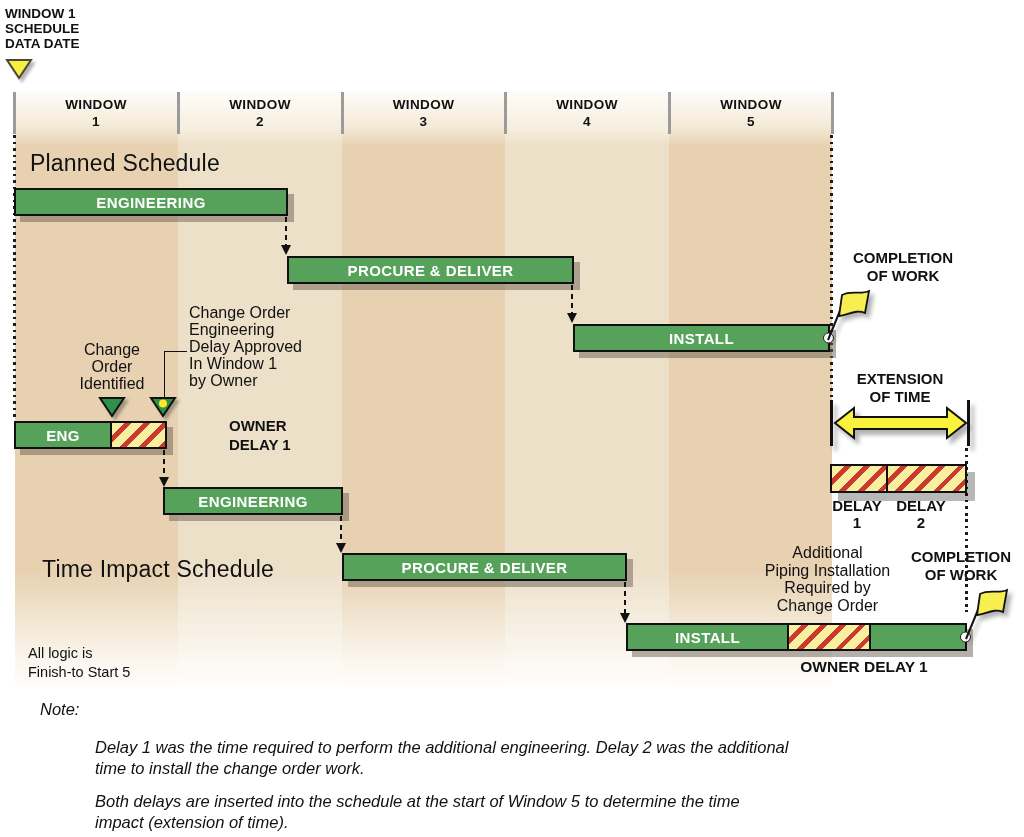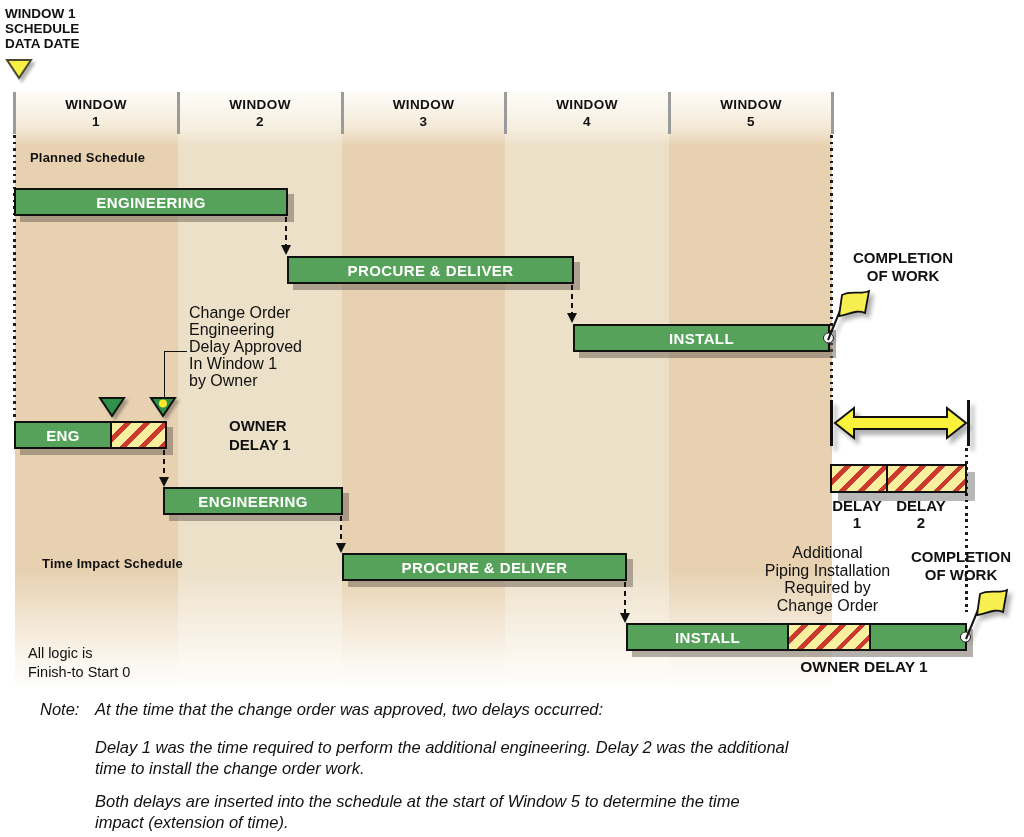--- a/index.html
+++ b/index.html
@@ -25,21 +25,21 @@
   .seg.hatch{background:repeating-linear-gradient(135deg,#f8f09e 0 9px,#cb392f 9px 13.5px);}
   .seg.bl{border-left:2px solid #101010;}
   .seg.br{border-right:2px solid #101010;}
   .endpoint{position:absolute;right:-6px;top:50%;transform:translateY(-50%);width:9px;height:9px;
             border-radius:50%;background:#fff;border:1.6px solid #222;z-index:4;}
   
   .varrow{position:absolute;width:2px;z-index:3;
           background:repeating-linear-gradient(180deg,#111 0 5px,transparent 5px 9px);}
   .varrow::after{content:"";position:absolute;left:-4.5px;bottom:-10px;width:0;height:0;
                  border:5.5px solid transparent;border-bottom:0;border-top:10px solid #111;}
-  .h1{font-weight:bold;font-size:13px;letter-spacing:.2px;z-index:3;}
+  .h1{font-weight:normal;font-size:23px;letter-spacing:.2px;z-index:3;}
   .small{font-size:16px;line-height:17px;z-index:3;}
   .boldlbl{font-weight:bold;font-size:15px;line-height:19px;z-index:3;margin-left:40px;}
   .ctr{text-align:center;}
   .leader{position:absolute;width:22px;height:46px;border-left:1.6px solid #111;border-top:1.6px solid #111;z-index:3;}
   .marker{z-index:4;filter:drop-shadow(3px 3px 1.5px rgba(0,0,0,.3));}
   .flag{z-index:5;filter:drop-shadow(4px 4px 2px rgba(0,0,0,.3));}
   .extarrow{z-index:4;}
   .delaybox{position:absolute;left:830px;top:464px;width:133px;height:25px;border:2px solid #101010;
             display:flex;z-index:3;box-shadow:8px 8px 0 0 rgba(0,0,0,.28);background:#f8f09e;}
   .note{font-style:italic;font-size:16.5px;line-height:21px;z-index:3;}
@@ -101,20 +101,23 @@
     <span class="endpoint"></span>
   </div>
 
   <div class="abs ml ctr" style="left:836px;top:249px;width:134px;font-weight:bold;font-size:15px;line-height:18px;z-index:3;">COMPLETION
 OF WORK</div>
   <svg class="abs flag" style="left:818px;top:288px;" width="56" height="56">
     <line x1="10" y1="52" x2="26" y2="13" stroke="#111" stroke-width="2"></line>
     <path d="M24,7 C33,2 43,7 51,3 L47,25 C38,21 30,27 21,28 Z" fill="#f7ee4f" stroke="#111" stroke-width="1.8"></path>
   </svg>
 
+  <div class="abs small ml ctr" style="left:72px;top:341px;width:80px;">Change
+Order
+Identified</div>
   <div class="abs small ml" style="left:189px;top:304px;">Change Order
 Engineering
 Delay Approved
 In Window 1
 by Owner</div>
   <div class="leader" style="left:164px;top:351px;"></div>
 
   <svg class="abs marker" style="left:97px;top:395px;" width="30" height="24">
     <polygon points="3,3 27,3 15,21" fill="#2f9147" stroke="#111" stroke-width="2"></polygon>
   </svg>
@@ -161,37 +164,38 @@
   <div class="abs ctr" style="left:744px;top:658px;width:240px;font-weight:bold;font-size:15.5px;z-index:3;">OWNER DELAY 1</div>
 
   <div class="abs ml ctr" style="left:898px;top:548px;width:126px;font-weight:bold;font-size:15px;line-height:18px;z-index:3;">COMPLETION
 OF WORK</div>
   <svg class="abs flag" style="left:956px;top:587px;" width="56" height="56">
     <line x1="10" y1="52" x2="26" y2="13" stroke="#111" stroke-width="2"></line>
     <path d="M24,7 C33,2 43,7 51,3 L47,25 C38,21 30,27 21,28 Z" fill="#f7ee4f" stroke="#111" stroke-width="1.8"></path>
   </svg>
 
   <div class="abs ml" style="left:28px;top:644px;font-size:14.5px;line-height:19px;z-index:3;">All logic is
-Finish-to Start 0</div>
-
+Finish-to Start 5</div>
+
+  <div class="abs ml ctr" style="left:836px;top:370px;width:128px;font-weight:bold;font-size:15px;line-height:18px;z-index:3;">EXTENSION
+OF TIME</div>
   <svg class="abs extarrow" style="left:827px;top:398px;filter:drop-shadow(4px 5px 2px rgba(0,0,0,.3));" width="148" height="52">
     <rect x="3" y="2" width="3" height="46" fill="#111"></rect>
     <rect x="140" y="2" width="3" height="46" fill="#111"></rect>
     <polygon points="8,25 27,10 27,19 120,19 120,10 139,25 120,40 120,31 27,31 27,40" fill="#fbf23c" stroke="#111" stroke-width="2"></polygon>
   </svg>
 
   <div class="delaybox">
     <div class="seg hatch" style="width:54px;"></div>
     <div class="seg hatch bl" style="flex:1;"></div>
   </div>
   <div class="abs ml ctr" style="left:824px;top:497px;width:66px;font-weight:bold;font-size:15px;line-height:17px;z-index:3;">DELAY
 1</div>
   <div class="abs ml ctr" style="left:888px;top:497px;width:66px;font-weight:bold;font-size:15px;line-height:17px;z-index:3;">DELAY
 2</div>
 
   <div class="abs note" style="left:40px;top:699px;">Note:</div>
-  <div class="abs note" style="left:95px;top:699px;">At the time that the change order was approved, two delays occurred:</div>
   <div class="abs note ml" style="left:95px;top:737px;">Delay 1 was the time required to perform the additional engineering. Delay 2 was the additional
 time to install the change order work.</div>
   <div class="abs note ml" style="left:95px;top:791px;">Both delays are inserted into the schedule at the start of Window 5 to determine the time
 impact (extension of time).</div>
 
 </div>
 
 </body></html>

